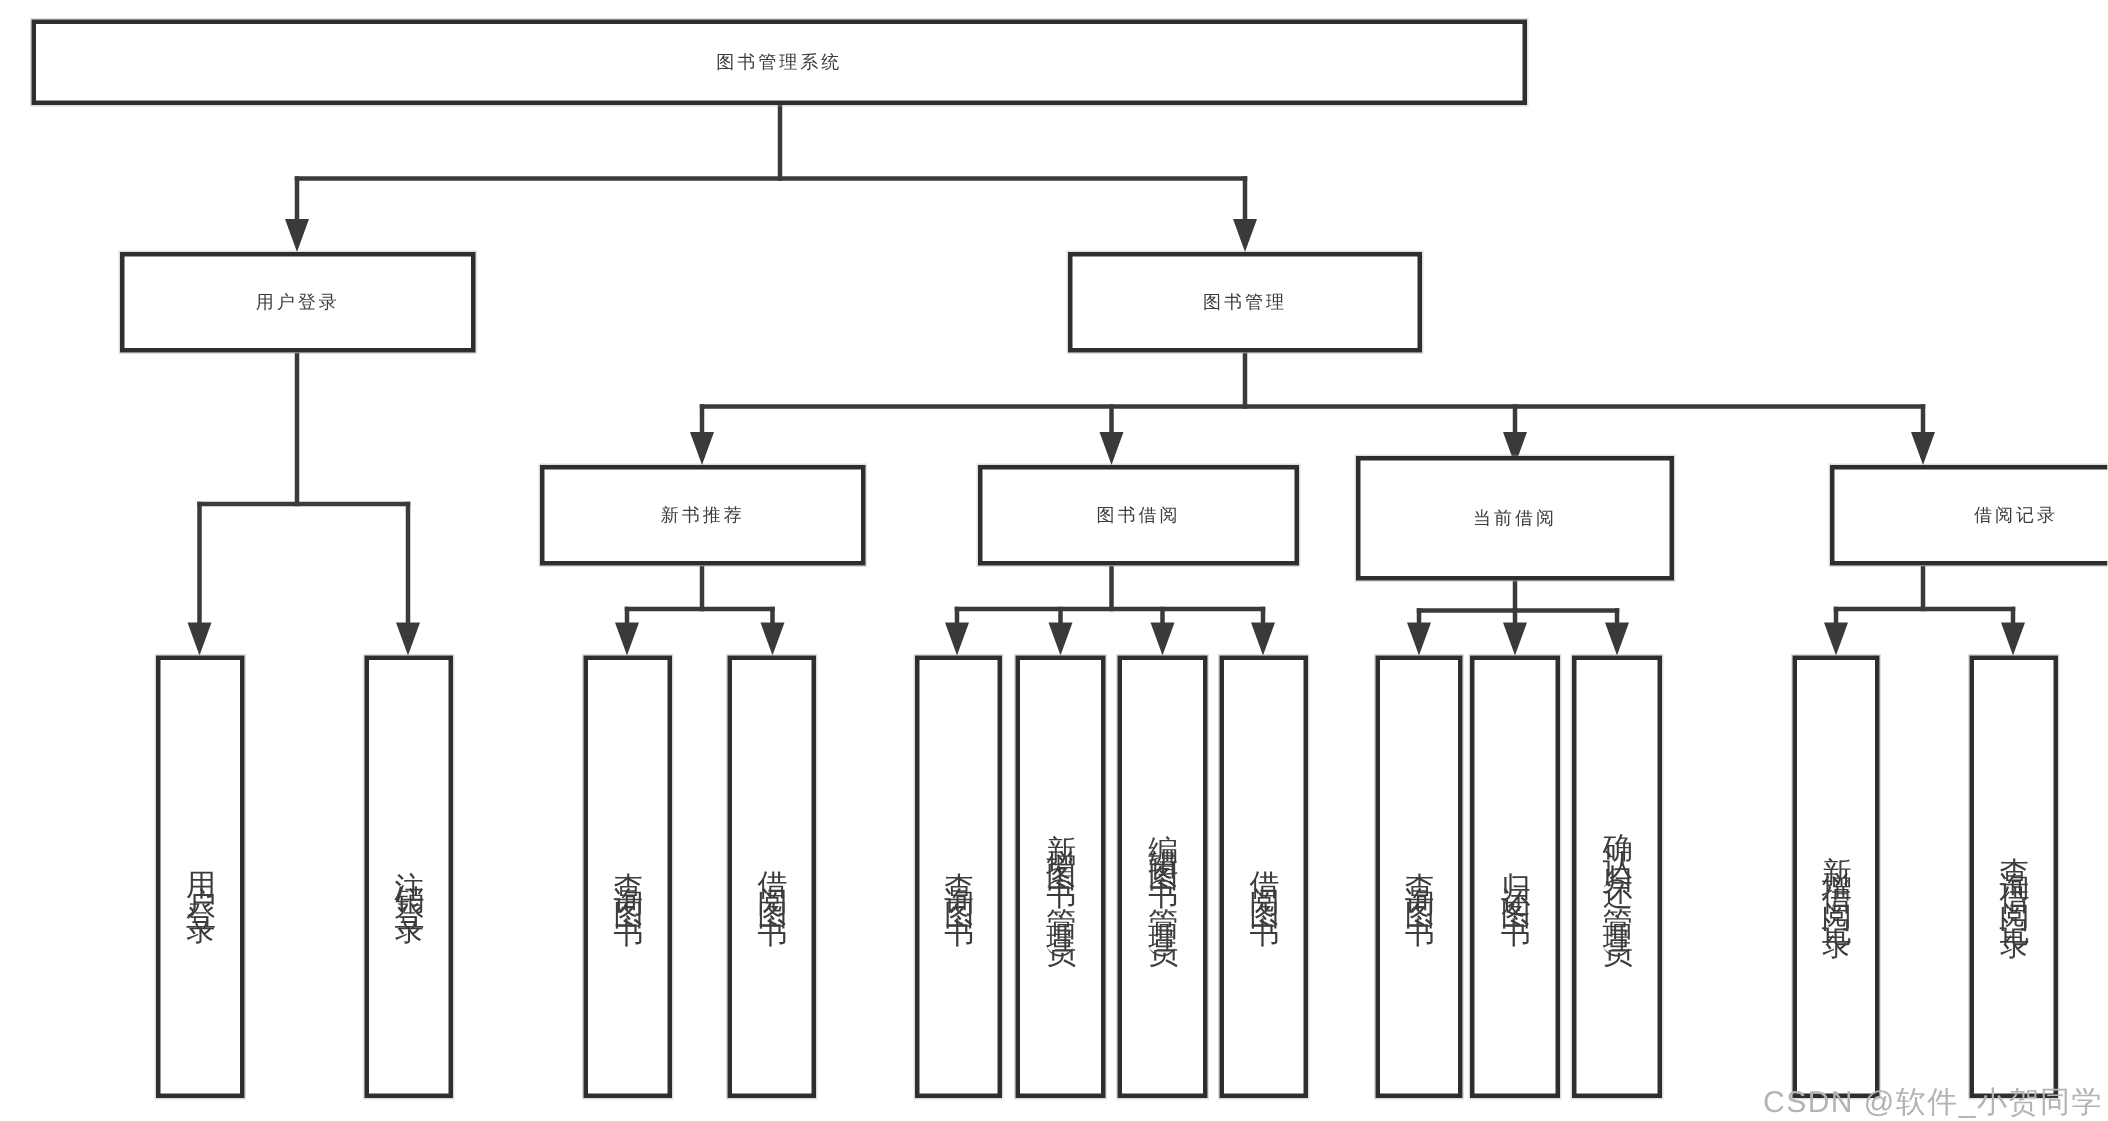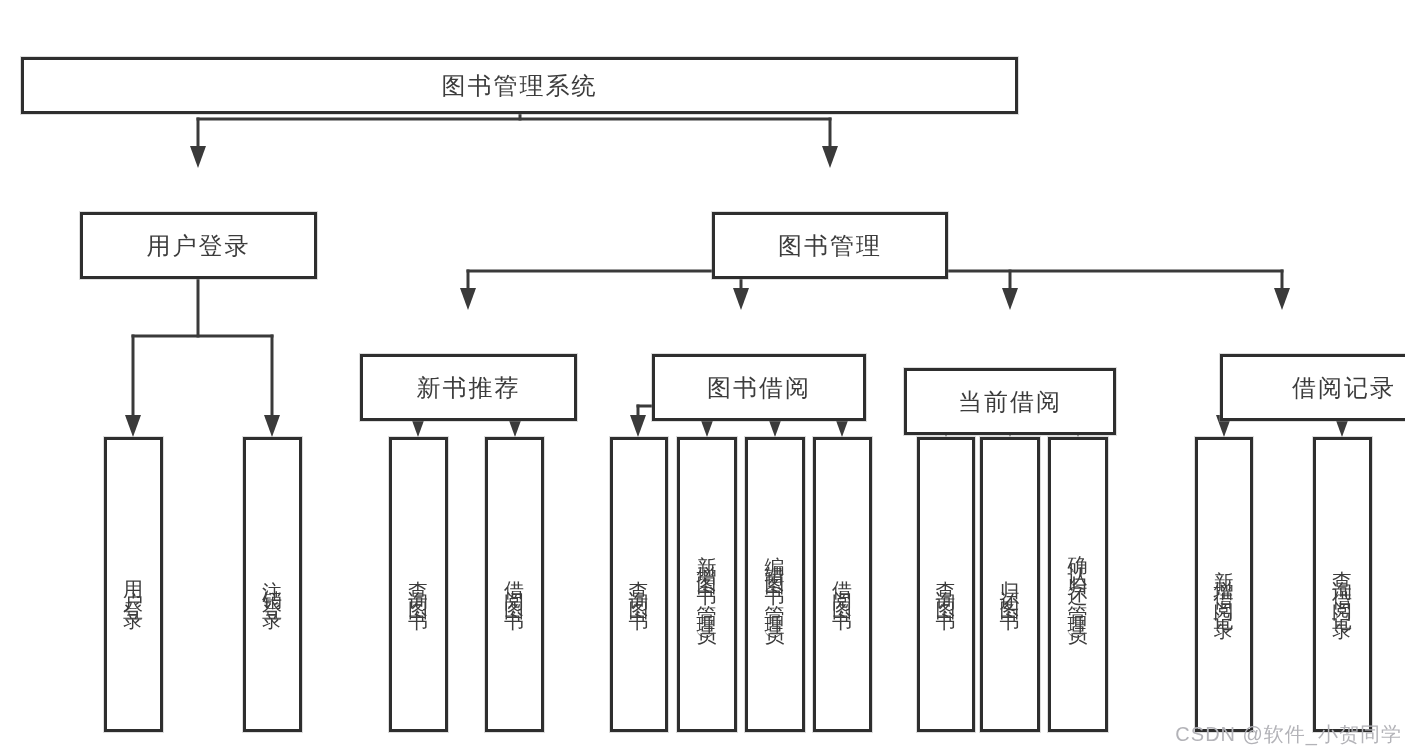--- a/index.html
+++ b/index.html
@@ -30,24 +30,23 @@
     background:var(--bg);
     border:3px solid var(--box-border);
     color:var(--text);
     display:flex;
     align-items:center;
     justify-content:center;
     z-index:1;
     box-shadow:0 0 0 1px rgba(160,160,160,.35);
   }
   .box.h{
-    font-size:24px;
+    font-size:12px;
     letter-spacing:2px;
     white-space:nowrap;
-    margin-top:44px;
   }
   .box.v{
     writing-mode:vertical-lr;
     font-size:20px;
     letter-spacing:10px;
     line-height:1;
     top:437px;
     height:295px;
   }
   .watermark{
@@ -128,21 +127,21 @@
     <polygon points="1334,415 1350,415 1342,437"></polygon>
   </svg>
 
   <div class="box h" style="left:21px;top:13px;width:997px;height:57px">图书管理系统</div>
 
   <div class="box h" style="left:80px;top:168px;width:237px;height:67px">用户登录</div>
   <div class="box h" style="left:712px;top:168px;width:236px;height:67px">图书管理</div>
 
   <div class="box h" style="left:360px;top:310px;width:217px;height:67px">新书推荐</div>
   <div class="box h" style="left:652px;top:310px;width:214px;height:67px">图书借阅</div>
-  <div class="box h" style="left:904px;top:324px;width:212px;height:67px">当前借阅</div>
+  <div class="box h" style="left:904px;top:304px;width:212px;height:83px">当前借阅</div>
   <div class="box h" style="left:1220px;top:310px;width:248px;height:67px">借阅记录</div>
 
   <div class="box v" style="left:104px;width:59px">用户登录</div>
   <div class="box v" style="left:243px;width:59px">注销登录</div>
 
   <div class="box v" style="left:389px;width:59px">查询图书</div>
   <div class="box v" style="left:485px;width:59px">借阅图书</div>
 
   <div class="box v" style="left:610px;width:58px">查询图书</div>
   <div class="box v" style="left:677px;width:60px">新增图书（管理员）</div>

